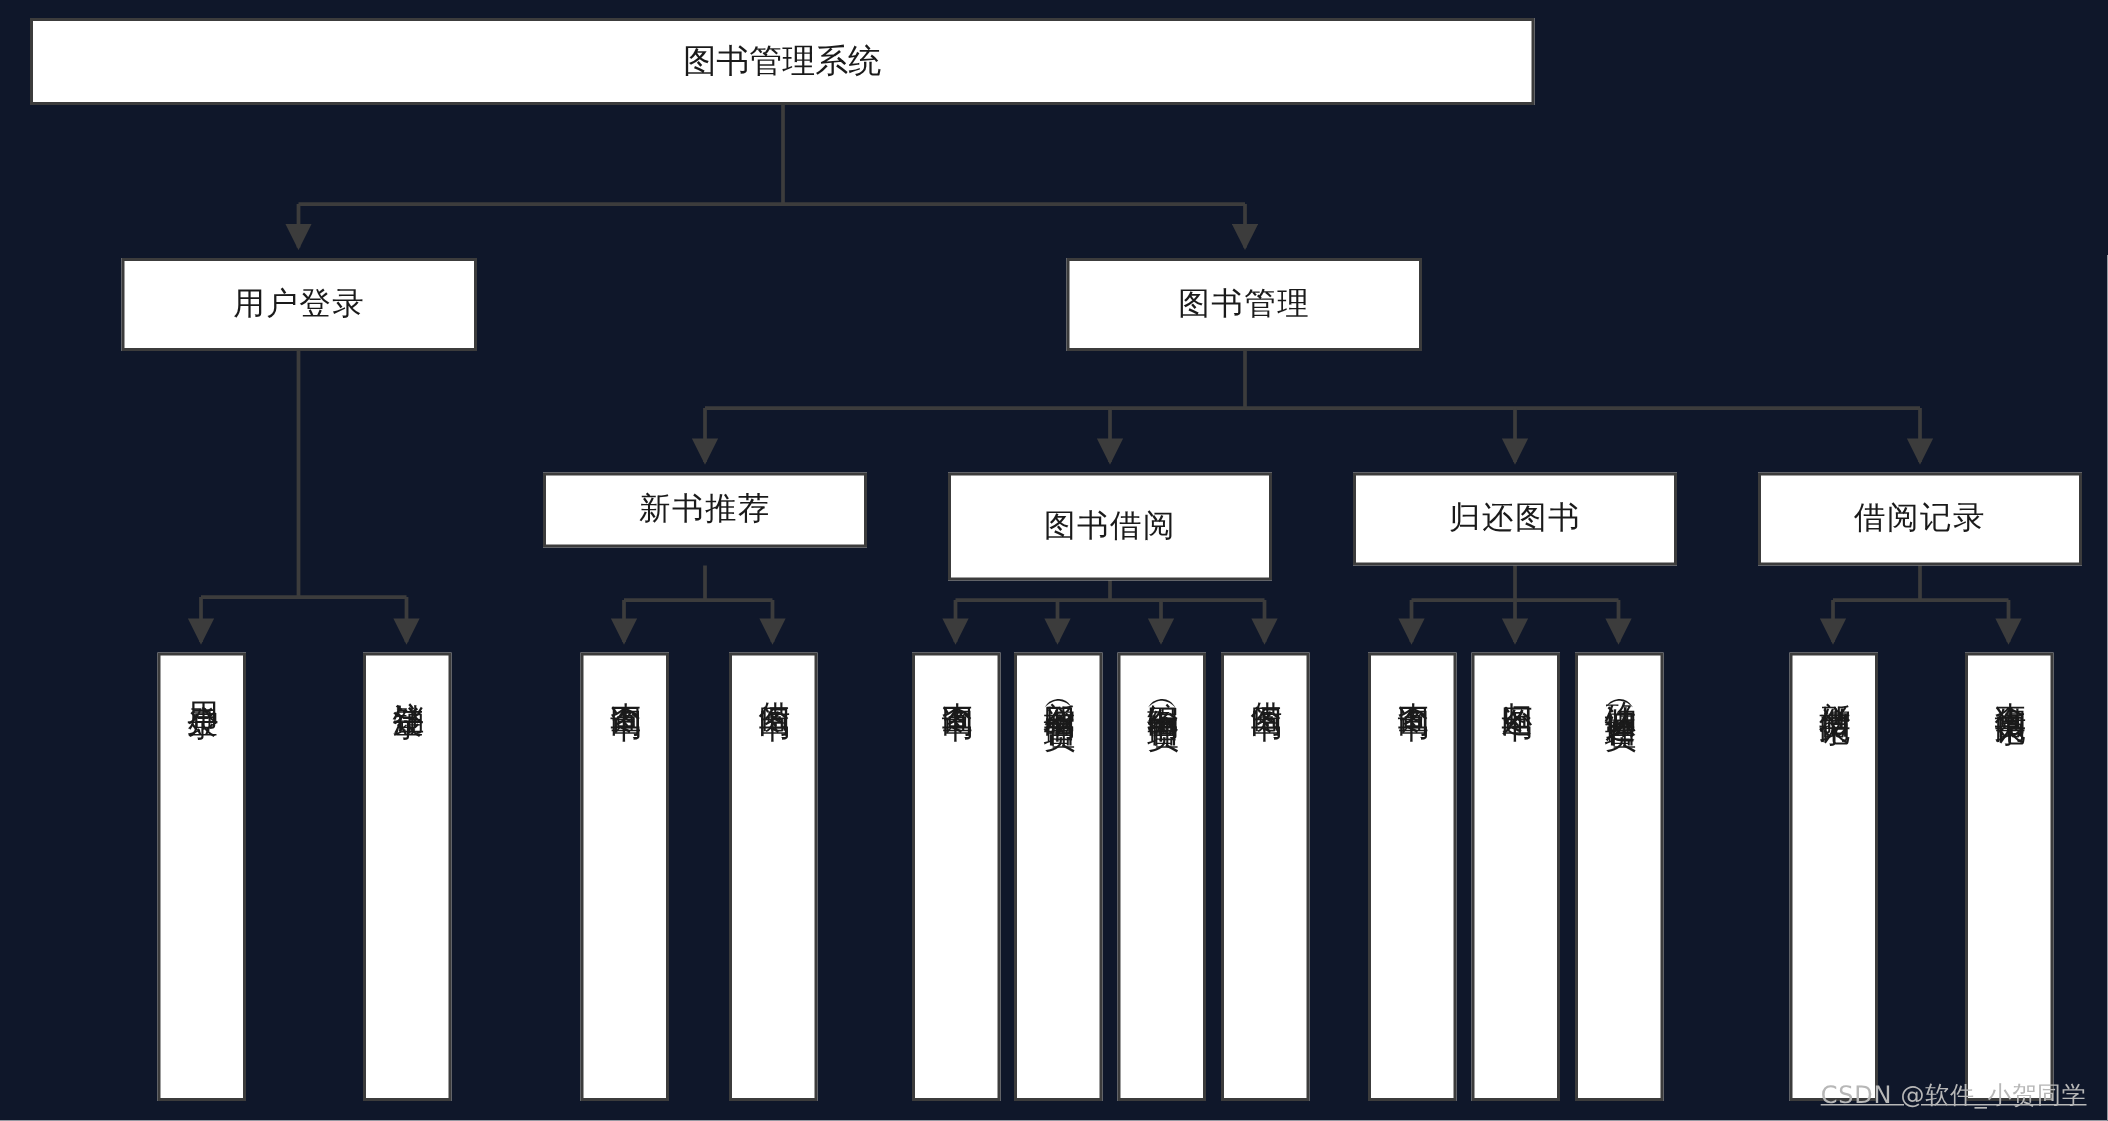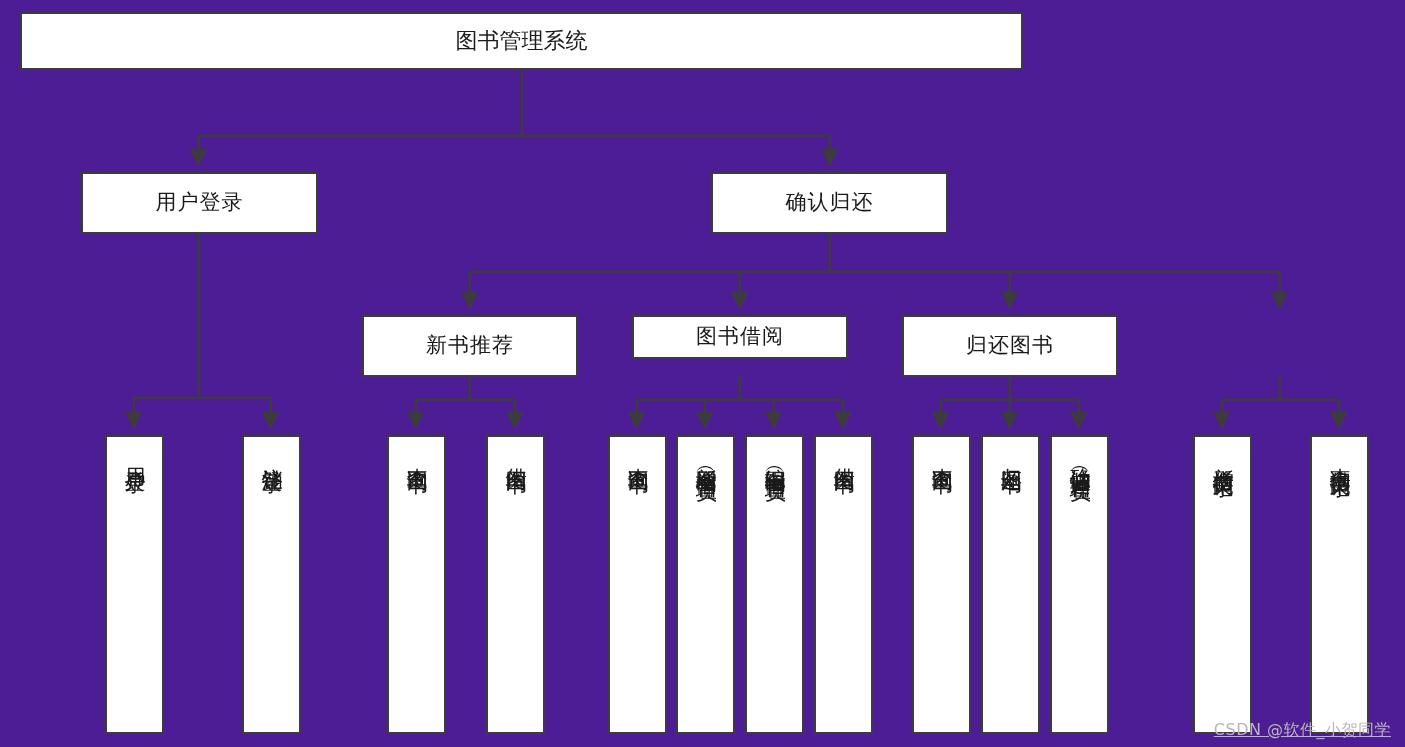--- a/index.html
+++ b/index.html
@@ -8,21 +8,21 @@
     padding: 0;
     background: #ffffff;
   }
   body {
     font-family: "DejaVu Sans", "Liberation Sans", sans-serif;
   }
   #canvas {
     position: relative;
     width: 1405px;
     height: 747px;
-    background: #4c1d95;
+    background: #0f172a;
     overflow: hidden;
   }
   .edges {
     position: absolute;
     left: 0;
     top: 0;
     width: 1405px;
     height: 747px;
     pointer-events: none;
   }
@@ -125,31 +125,34 @@
   </svg>
 
   <div class="node root" style="left:20px; top:12px; width:1003px; height:58px;">
     <span>图书管理系统</span>
   </div>
 
   <div class="node horiz" style="left:81px; top:172px; width:237px; height:62px;">
     <span>用户登录</span>
   </div>
   <div class="node horiz" style="left:711px; top:172px; width:237px; height:62px;">
-    <span>确认归还</span>
+    <span>图书管理</span>
   </div>
 
-  <div class="node horiz" style="left:362px; top:315px; width:216px; height:62px;">
+  <div class="node horiz" style="left:362px; top:315px; width:216px; height:50px;">
     <span>新书推荐</span>
   </div>
-  <div class="node horiz" style="left:632px; top:315px; width:216px; height:44px;">
+  <div class="node horiz" style="left:632px; top:315px; width:216px; height:72px;">
     <span>图书借阅</span>
   </div>
   <div class="node horiz" style="left:902px; top:315px; width:216px; height:62px;">
     <span>归还图书</span>
+  </div>
+  <div class="node horiz" style="left:1172px; top:315px; width:216px; height:62px;">
+    <span>借阅记录</span>
   </div>
 
   <div class="node leaf" style="left:105px; top:435px; width:59px; height:299px;">
     <span class="vtext">用户登录</span>
   </div>
   <div class="node leaf" style="left:242px; top:435px; width:59px; height:299px;">
     <span class="vtext">注销登录</span>
   </div>
 
   <div class="node leaf" style="left:387px; top:435px; width:59px; height:299px;">

